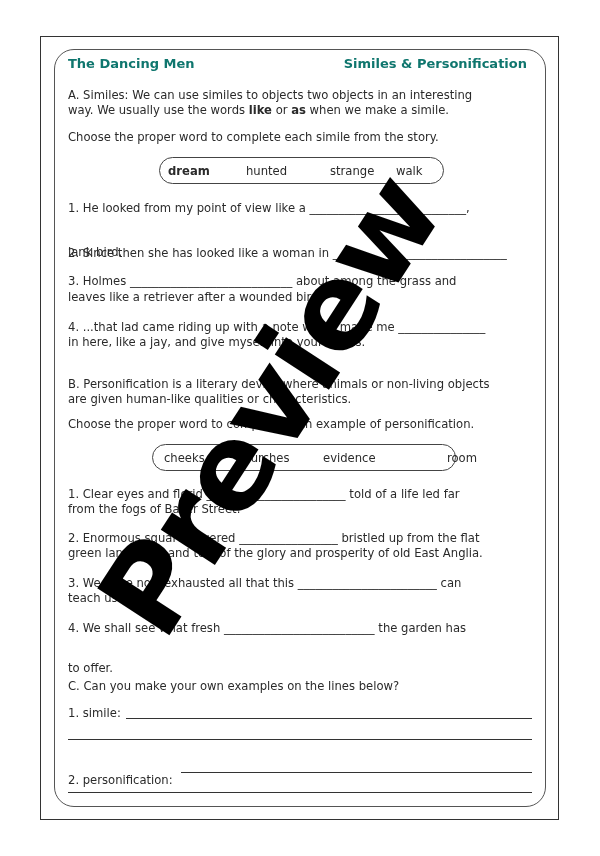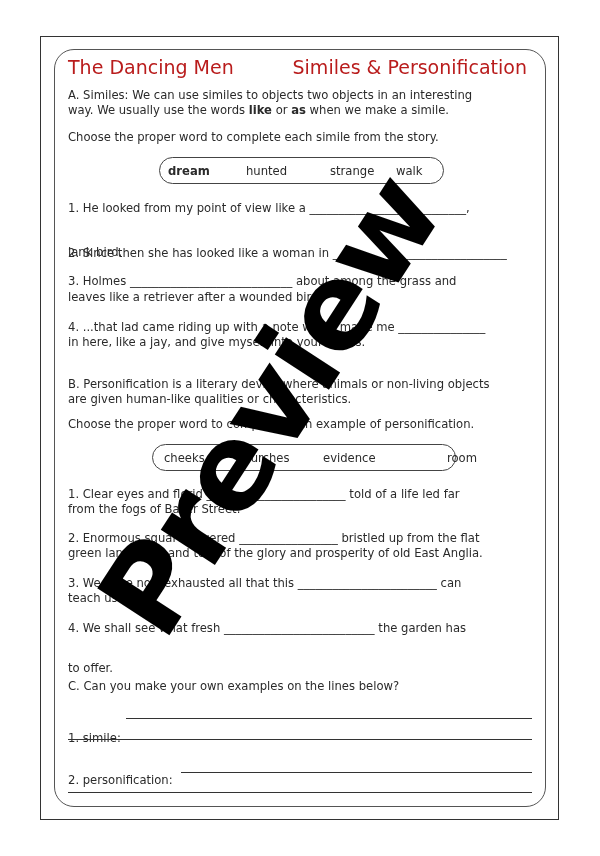--- a/index.html
+++ b/index.html
@@ -3,21 +3,21 @@
 <meta charset="utf-8">
 <style>
   html, body { margin:0; padding:0; background:#ffffff; }
   body { width:600px; height:856px; position:relative; overflow:hidden;
          font-family:"DejaVu Sans", "Liberation Sans", sans-serif; color:#222; }
   .outer { position:absolute; left:40px; top:36px; width:519px; height:784px;
            border:1.5px solid #333; box-sizing:border-box; }
   .inner { position:absolute; left:54px; top:49px; width:492px; height:758px;
            border:1.5px solid #555; border-radius:20px; box-sizing:border-box; }
   .t { position:absolute; font-size:11.6px; line-height:14px; white-space:nowrap; color:#2a2a2a; }
-  .hdr { position:absolute; top:56px; font-size:19px; font-weight:normal; color:#b91c1c; }
+  .hdr { position:absolute; top:56px; font-size:13px; font-weight:bold; color:#0f766e; }
   .bank { position:absolute; height:27px; border:1.3px solid #444; border-radius:14px; box-sizing:border-box; }
   .bank span { position:absolute; top:6px; font-size:11.6px; color:#2a2a2a; }
   .ln { position:absolute; height:0; border-top:1px solid #333; }
   .wm { position:absolute; left:270px; top:405px; font-size:118px; font-weight:bold;
         color:#000; transform:translate(-50%,-50%) rotate(-57deg); font-family:"DejaVu Sans", sans-serif; 
         letter-spacing:-2px; white-space:nowrap; pointer-events:none; }
   b { font-weight:bold; }
 </style>
 </head>
 <body>
@@ -61,20 +61,20 @@
 <div class="t" style="left:68px;top:487px;">1. Clear eyes and florid ________________________ told of a life led far</div>
 <div class="t" style="left:68px;top:502px;">from the fogs of Baker Street.</div>
 <div class="t" style="left:68px;top:531px;">2. Enormous square-towered _________________ bristled up from the flat</div>
 <div class="t" style="left:68px;top:546px;">green landscape and told of the glory and prosperity of old East Anglia.</div>
 <div class="t" style="left:68px;top:576px;">3. We have now exhausted all that this ________________________ can</div>
 <div class="t" style="left:68px;top:591px;">teach us.</div>
 <div class="t" style="left:68px;top:621px;">4. We shall see what fresh __________________________ the garden has</div>
 <div class="t" style="left:68px;top:636px;margin-top:25px;">to offer.</div>
 
 <div class="t" style="left:68px;top:679px;">C. Can you make your own examples on the lines below?</div>
-<div class="t" style="left:68px;top:706px;margin-top:25px;">1. simile:</div>
+<div class="t" style="left:68px;top:706px;">1. simile:</div>
 <div class="ln" style="left:126px;top:718px;width:406px;"></div>
 <div class="ln" style="left:68px;top:739px;width:464px;"></div>
 <div class="t" style="left:68px;top:760px;margin-top:13px;">2. personification:</div>
 <div class="ln" style="left:181px;top:772px;width:351px;"></div>
 <div class="ln" style="left:68px;top:792px;width:464px;"></div>
 
 <div class="wm">Preview</div>
 
 </body></html>

